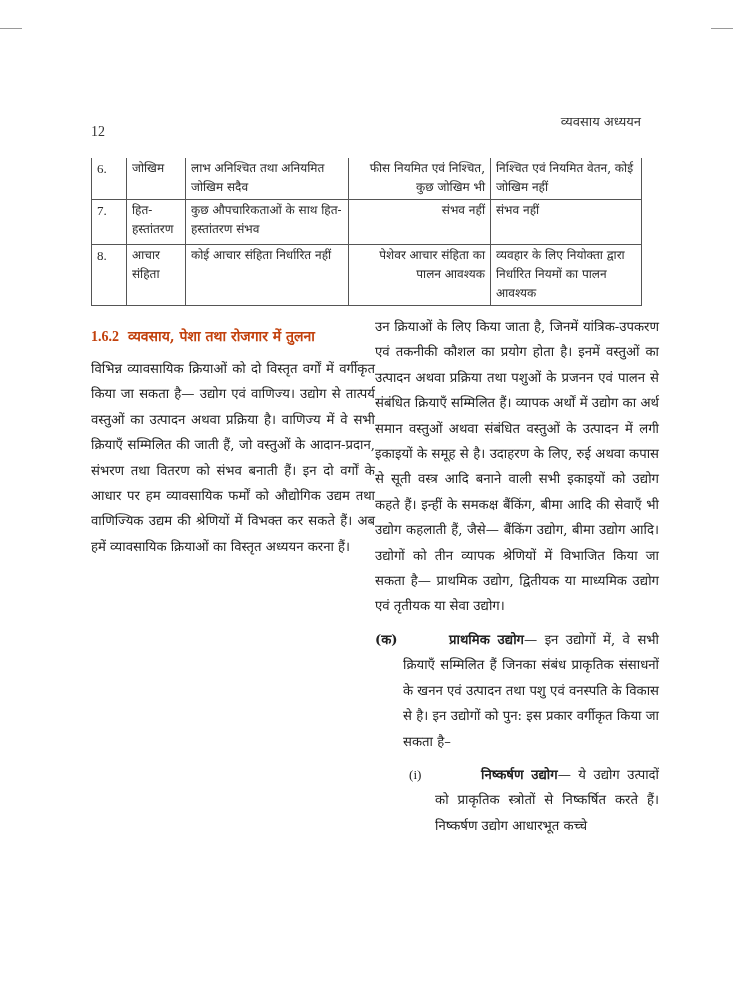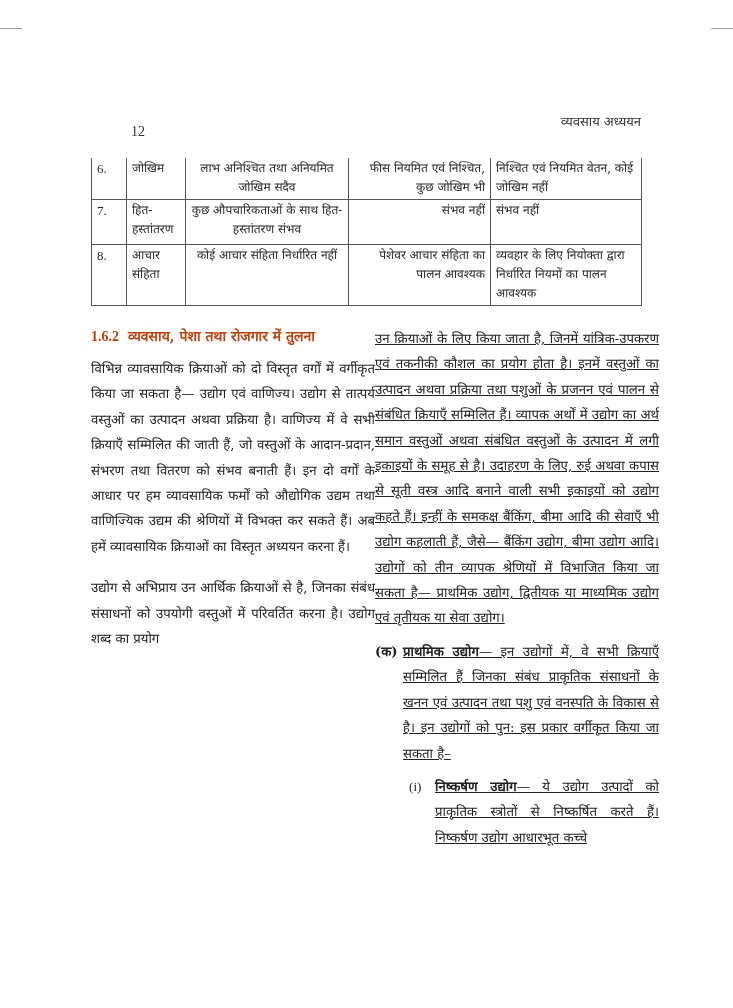--- a/index.html
+++ b/index.html
@@ -7,58 +7,58 @@
       width: 733px; height: 1008px; position: relative; overflow: hidden;
       font-family: "DejaVu Serif", "Liberation Serif", serif;
       color: #222222;
     }
     .crop-mark { position: absolute; top: 28px; height: 1px; width: 22px; background: #9a9a9a; }
     .crop-left { left: 0; }
     .crop-right { right: 0; }
 
     .page-number {
       position: absolute; left: 91px; top: 124px;
-      font-size: 14px; color: #333; font-family: "Liberation Serif", serif; margin-left: 40px;
+      font-size: 14px; color: #333; font-family: "Liberation Serif", serif;
     }
     .running-head {
       position: absolute; right: 92px; top: 112px;
       font-size: 13px; color: #333;
     }
 
     table.compare {
       position: absolute; left: 91px; top: 158px; width: 551px;
       border-collapse: collapse; font-size: 12px; line-height: 19px;
       color: #2a2a2a;
     }
     table.compare td {
       border-left: 1.4px solid #555;
       border-right: 1.4px solid #555;
       border-bottom: 1.4px solid #555;
       vertical-align: top; padding: 1px 5px 2px 5px;
     }
     table.compare td.c-num { width: 24px; font-family: "Liberation Serif", serif; font-size: 13px; }
     table.compare td.c-attr { width: 48px; margin-top: 24px; }
-    table.compare td.c-biz { width: 152px; text-align: center; }
+    table.compare td.c-biz { width: 152px; }
     table.compare td.c-prof { width: 131px; text-align: right; }
     table.compare td.c-emp { }
     table.compare tr.r6 td { height: 38px; }
     table.compare tr.r7 td { height: 41px; }
     table.compare tr.r8 td { height: 57px; }
 
     .col { position: absolute; width: 284px; font-size: 13.2px; line-height: 25.4px; }
     .col-left { left: 91px; top: 325px; }
-    .col-right { left: 375px; top: 326px; text-decoration: underline; }
+    .col-right { left: 375px; top: 314px; }
 
     .h-sec { font-weight: bold; font-size: 14px; margin: 0 0 8px 0; color: #c2410c; line-height: 22px; }
     .h-sec .sec-num { font-family: "Liberation Serif", serif; margin-right: 4px; }
     .h-sec .gap { display: inline-block; width: 20px; }
     p.body { margin: 0; text-align: justify; }
     .sp-after { margin-bottom: 16px !important; }
 
-    .bold-term { font-weight: bold; }
+    .bold-term { font-weight: bold; margin-left: 46px; }
     .list-k { position: relative; padding-left: 28px; margin-top: 8px; text-align: justify; }
     .list-k .marker { position: absolute; left: 0; top: 0; font-weight: bold; }
     .list-i { position: relative; padding-left: 60px; margin-top: 8px; text-align: justify; }
     .list-i .marker { position: absolute; left: 34px; top: 0; font-family: "Liberation Serif", serif; }
   </style>
 </head>
 <body>
 
 <div class="crop-mark crop-left"></div>
 <div class="crop-mark crop-right"></div>
@@ -93,21 +93,20 @@
   </table>
 
 <div class="col col-left">
   <div class="h-sec">
     <span class="sec-num">1.6.2</span>
     <span>व्यवसाय, पेशा तथा रोजगार में तुलना</span>
   </div>
 
   <p class="body sp-after">विभिन्न व्यावसायिक क्रियाओं को दो विस्तृत वर्गों में वर्गीकृत किया जा सकता है— उद्योग एवं वाणिज्य। उद्योग से तात्पर्य वस्तुओं का उत्पादन अथवा प्रक्रिया है। वाणिज्य में वे सभी क्रियाएँ सम्मिलित की जाती हैं, जो वस्तुओं के आदान-प्रदान, संभरण तथा वितरण को संभव बनाती हैं। इन दो वर्गों के आधार पर हम व्यावसायिक फर्मों को औद्योगिक उद्यम तथा वाणिज्यिक उद्यम की श्रेणियों में विभक्त कर सकते हैं। अब हमें व्यावसायिक क्रियाओं का विस्तृत अध्ययन करना हैं।</p>
 
-  <p class="body">उद्योग से अभिप्राय उन आर्थिक क्रियाओं से है, जिनका संबंध संसाधनों को उपयोगी वस्तुओं में परिवर्तित करना है। उद्योग शब्द का प्रयोग</p>
 </div>
 
 <div class="col col-right">
   <p class="body">उन क्रियाओं के लिए किया जाता है, जिनमें यांत्रिक-उपकरण एवं तकनीकी कौशल का प्रयोग होता है। इनमें वस्तुओं का उत्पादन अथवा प्रक्रिया तथा पशुओं के प्रजनन एवं पालन से संबंधित क्रियाएँ सम्मिलित हैं। व्यापक अर्थों में उद्योग का अर्थ समान वस्तुओं अथवा संबंधित वस्तुओं के उत्पादन में लगी इकाइयों के समूह से है। उदाहरण के लिए, रुई अथवा कपास से सूती वस्त्र आदि बनाने वाली सभी इकाइयों को उद्योग कहते हैं। इन्हीं के समकक्ष बैंकिंग, बीमा आदि की सेवाएँ भी उद्योग कहलाती हैं, जैसे— बैंकिंग उद्योग, बीमा उद्योग आदि। उद्योगों को तीन व्यापक श्रेणियों में विभाजित किया जा सकता है— प्राथमिक उद्योग, द्वितीयक या माध्यमिक उद्योग एवं तृतीयक या सेवा उद्योग।</p>
 
   <div class="list-k">
     <span class="marker">(क)</span>
     <span class="bold-term">प्राथमिक उद्योग</span><span>— इन उद्योगों में, वे सभी क्रियाएँ सम्मिलित हैं जिनका संबंध प्राकृतिक संसाधनों के खनन एवं उत्पादन तथा पशु एवं वनस्पति के विकास से है। इन उद्योगों को पुन: इस प्रकार वर्गीकृत किया जा सकता है–</span>
   </div>
 

